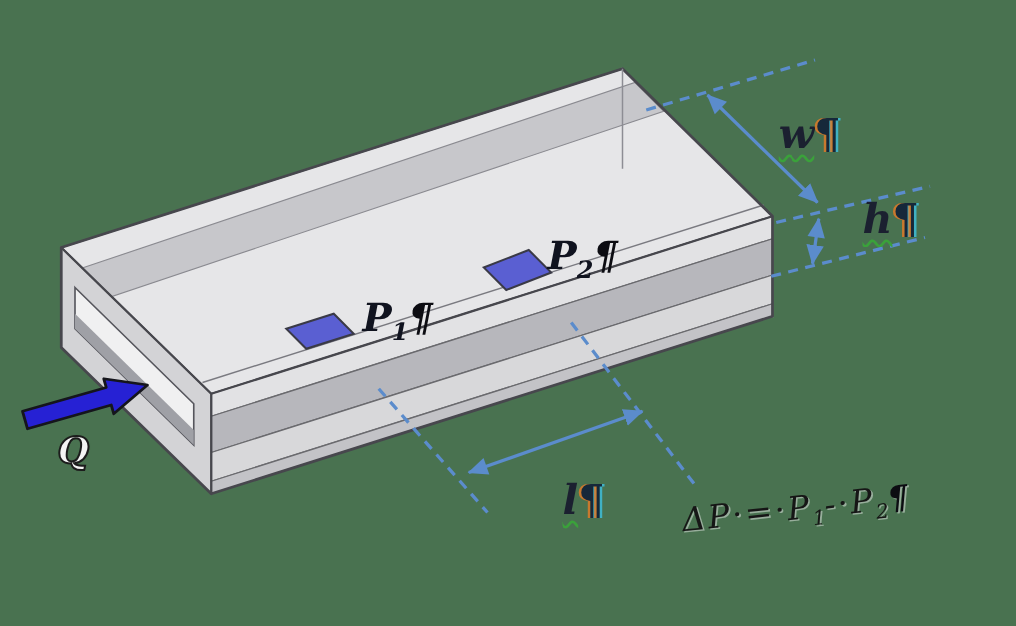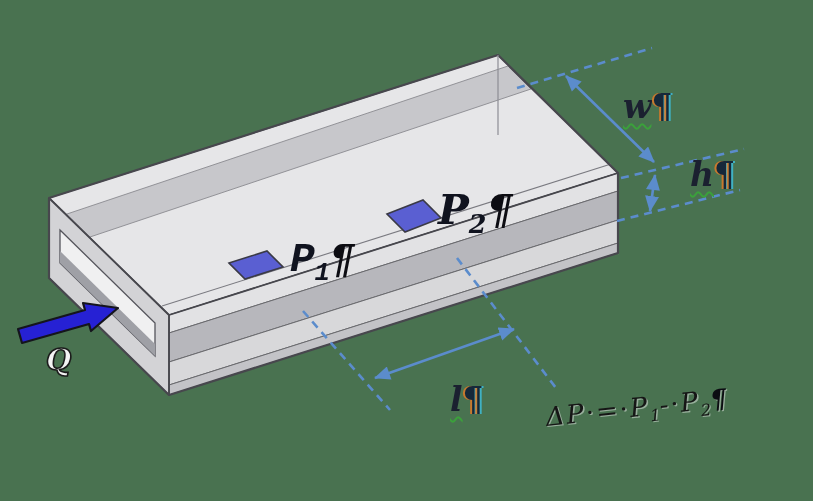--- a/index.html
+++ b/index.html
@@ -13,21 +13,21 @@
   html,body{margin:0;padding:0;}
   body{
     width:813px;height:501px;overflow:hidden;
     background:var(--background);
     font-family:"DejaVu Serif","Liberation Serif",serif;
   }
   .stage{position:relative;width:813px;height:501px;}
   .stage svg{position:absolute;left:0;top:0;}
   .label{position:absolute;line-height:1;color:#10131f;white-space:nowrap;}
   .it{font-style:italic;}
-  .p-label{font-size:41px;font-style:italic;font-weight:600;}
+  .p-label{font-size:31px;font-style:italic;font-weight:600;}
   .p-label sub{font-size:0.62em;font-weight:600;}
   .dim-label{font-size:33px;}
   .dim-letter{
     font-style:italic;font-weight:600;color:#1b2030;
     text-decoration-line:underline;
     text-decoration-style:wavy;
     text-decoration-color:var(--squiggle-green);
     text-decoration-thickness:2px;
     text-underline-offset:5px;
     text-decoration-skip-ink:none;
@@ -105,21 +105,21 @@
       <line x1="655" y1="175" x2="650" y2="211" marker-start="url(#ah-start)" marker-end="url(#ah-end)"></line>
       <line x1="375" y1="378" x2="514" y2="329" marker-start="url(#ah-start)" marker-end="url(#ah-end)"></line>
     </g>
 
     <polygon points="229,263 267,251 283,267 245,279" style="fill:var(--sensor-blue)" stroke="#3a3a46" stroke-width="1.6"></polygon>
     <polygon points="387,214 423,200 441,218 405,232" style="fill:var(--sensor-blue)" stroke="#3a3a46" stroke-width="1.6"></polygon>
 
     <polygon points="18,329 85,310 83,303 118,308 91,331 89,324 22,343" style="fill:var(--flow-arrow-blue)" stroke="#15151c" stroke-width="2.2" stroke-linejoin="round"></polygon>
   </svg>
 
-  <div class="label p-label" style="left:290px;top:240px;font-family:Liberation Mono, monospace;">
+  <div class="label p-label" style="left:290px;top:240px;">
     <span class="it">P</span><sub>1</sub><span class="pilcrow dark">¶</span>
   </div>
 
   <div class="label p-label" style="left:438px;top:190px;">
     <span class="it">P</span><sub>2</sub><span class="pilcrow dark">¶</span>
   </div>
 
   <div class="label dim-label" style="left:623px;top:90px;">
     <span class="dim-letter">w</span><span class="pilcrow chroma">¶</span>
   </div>

